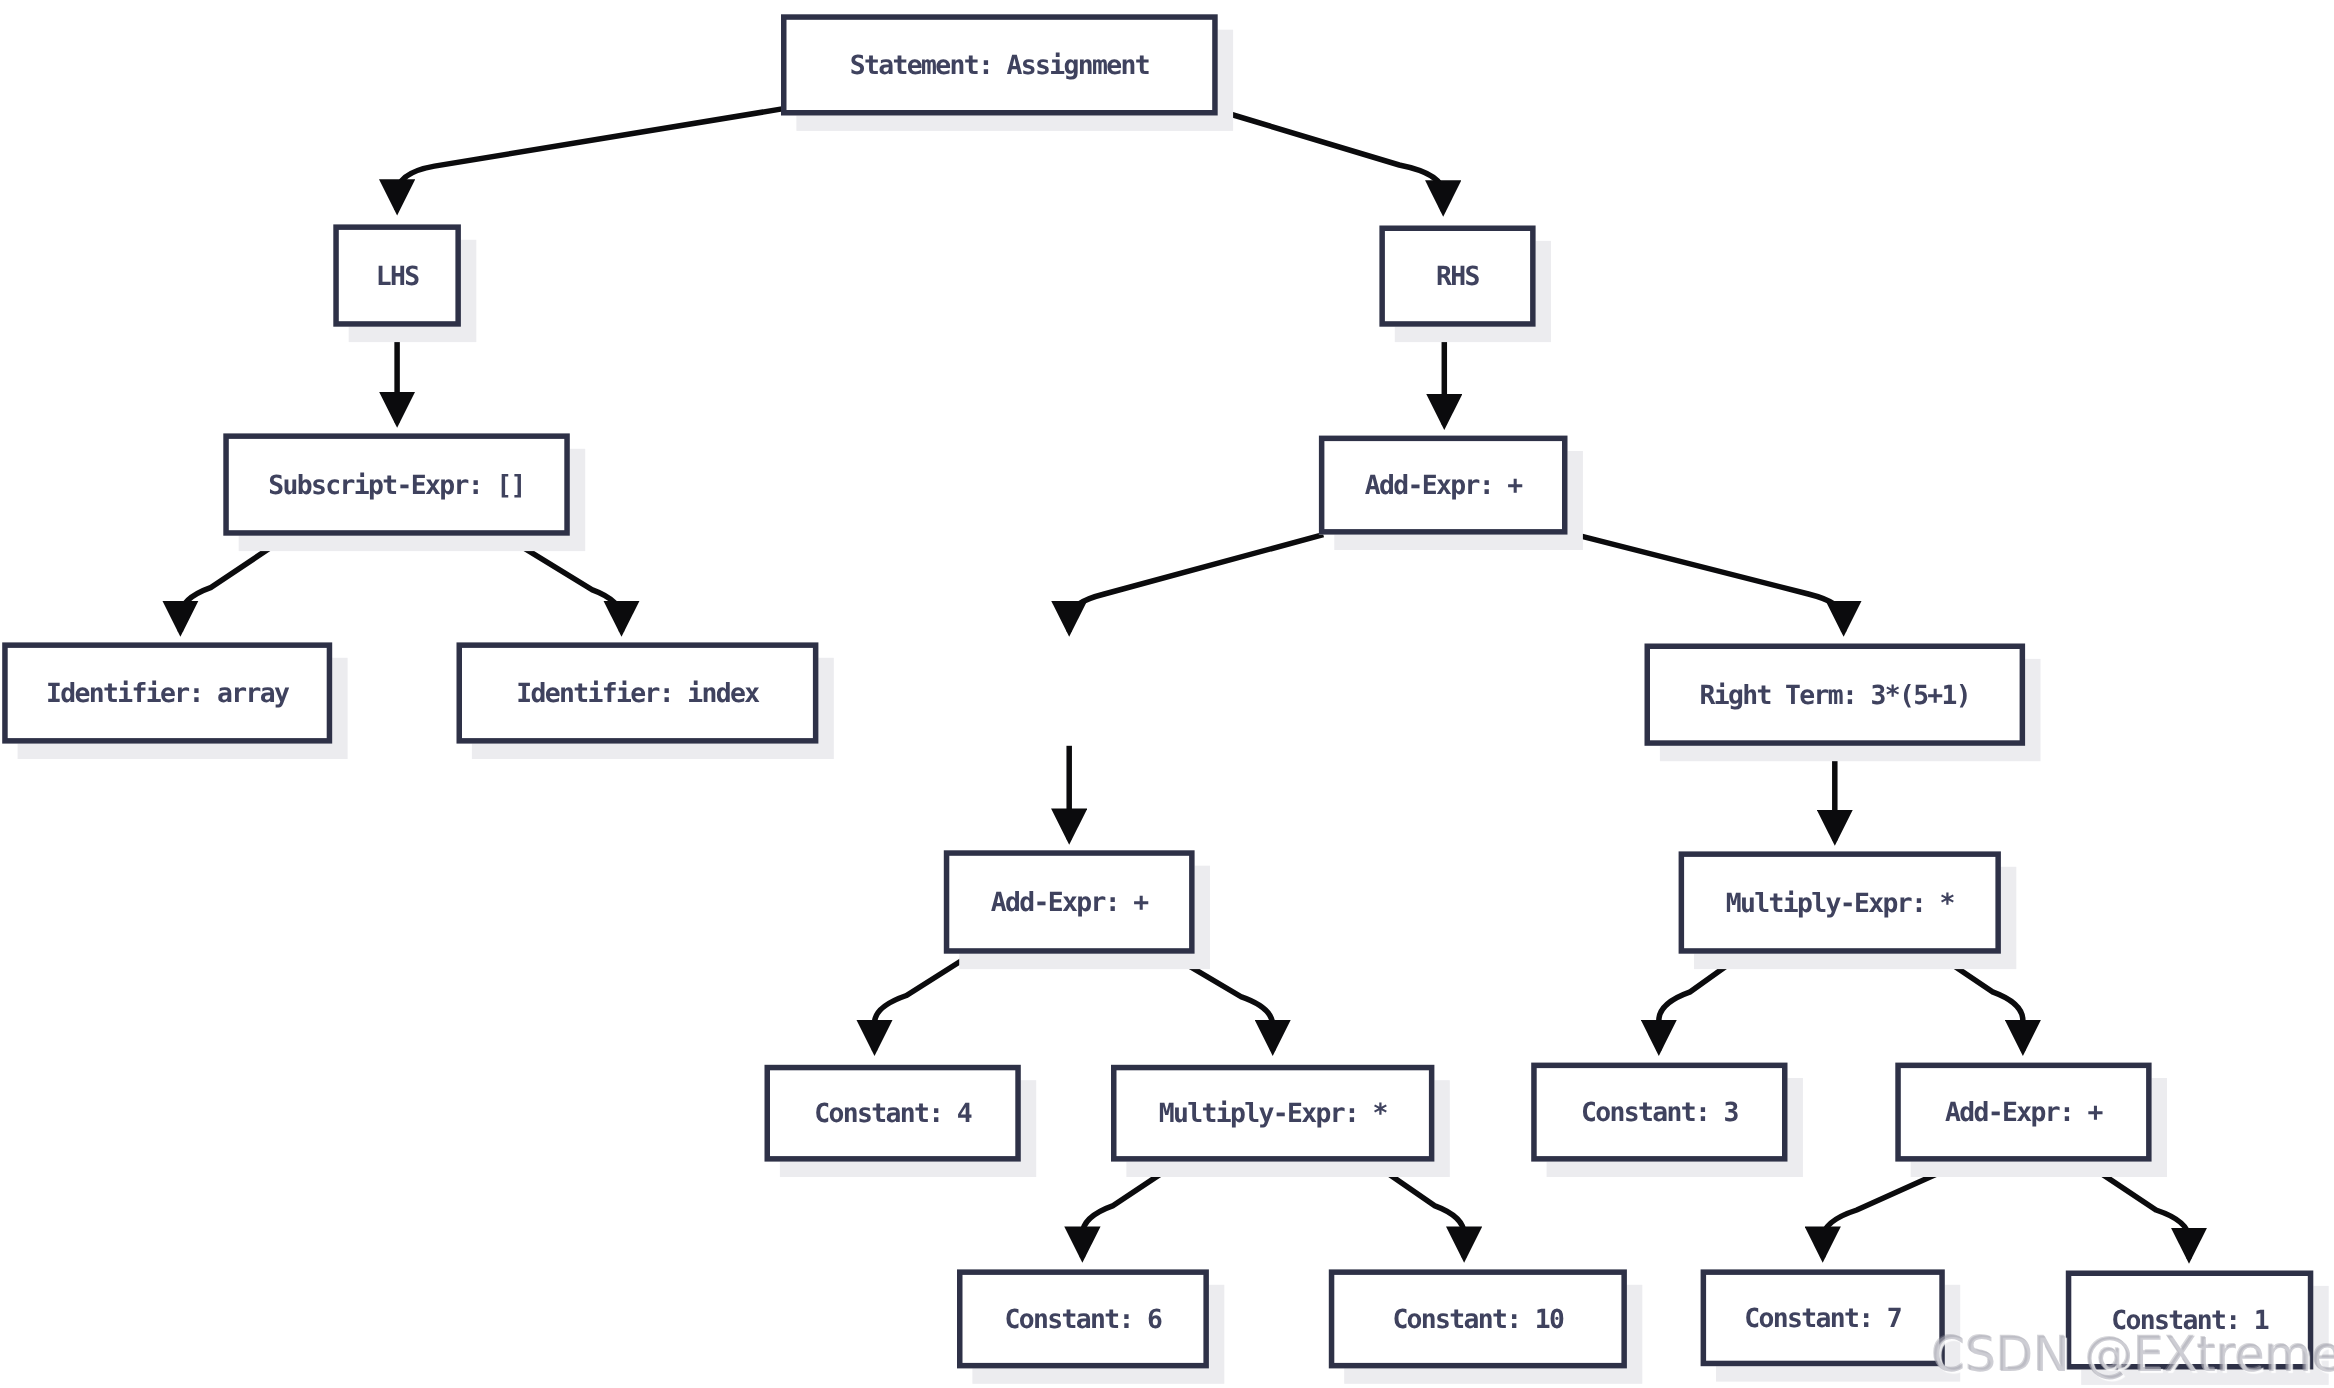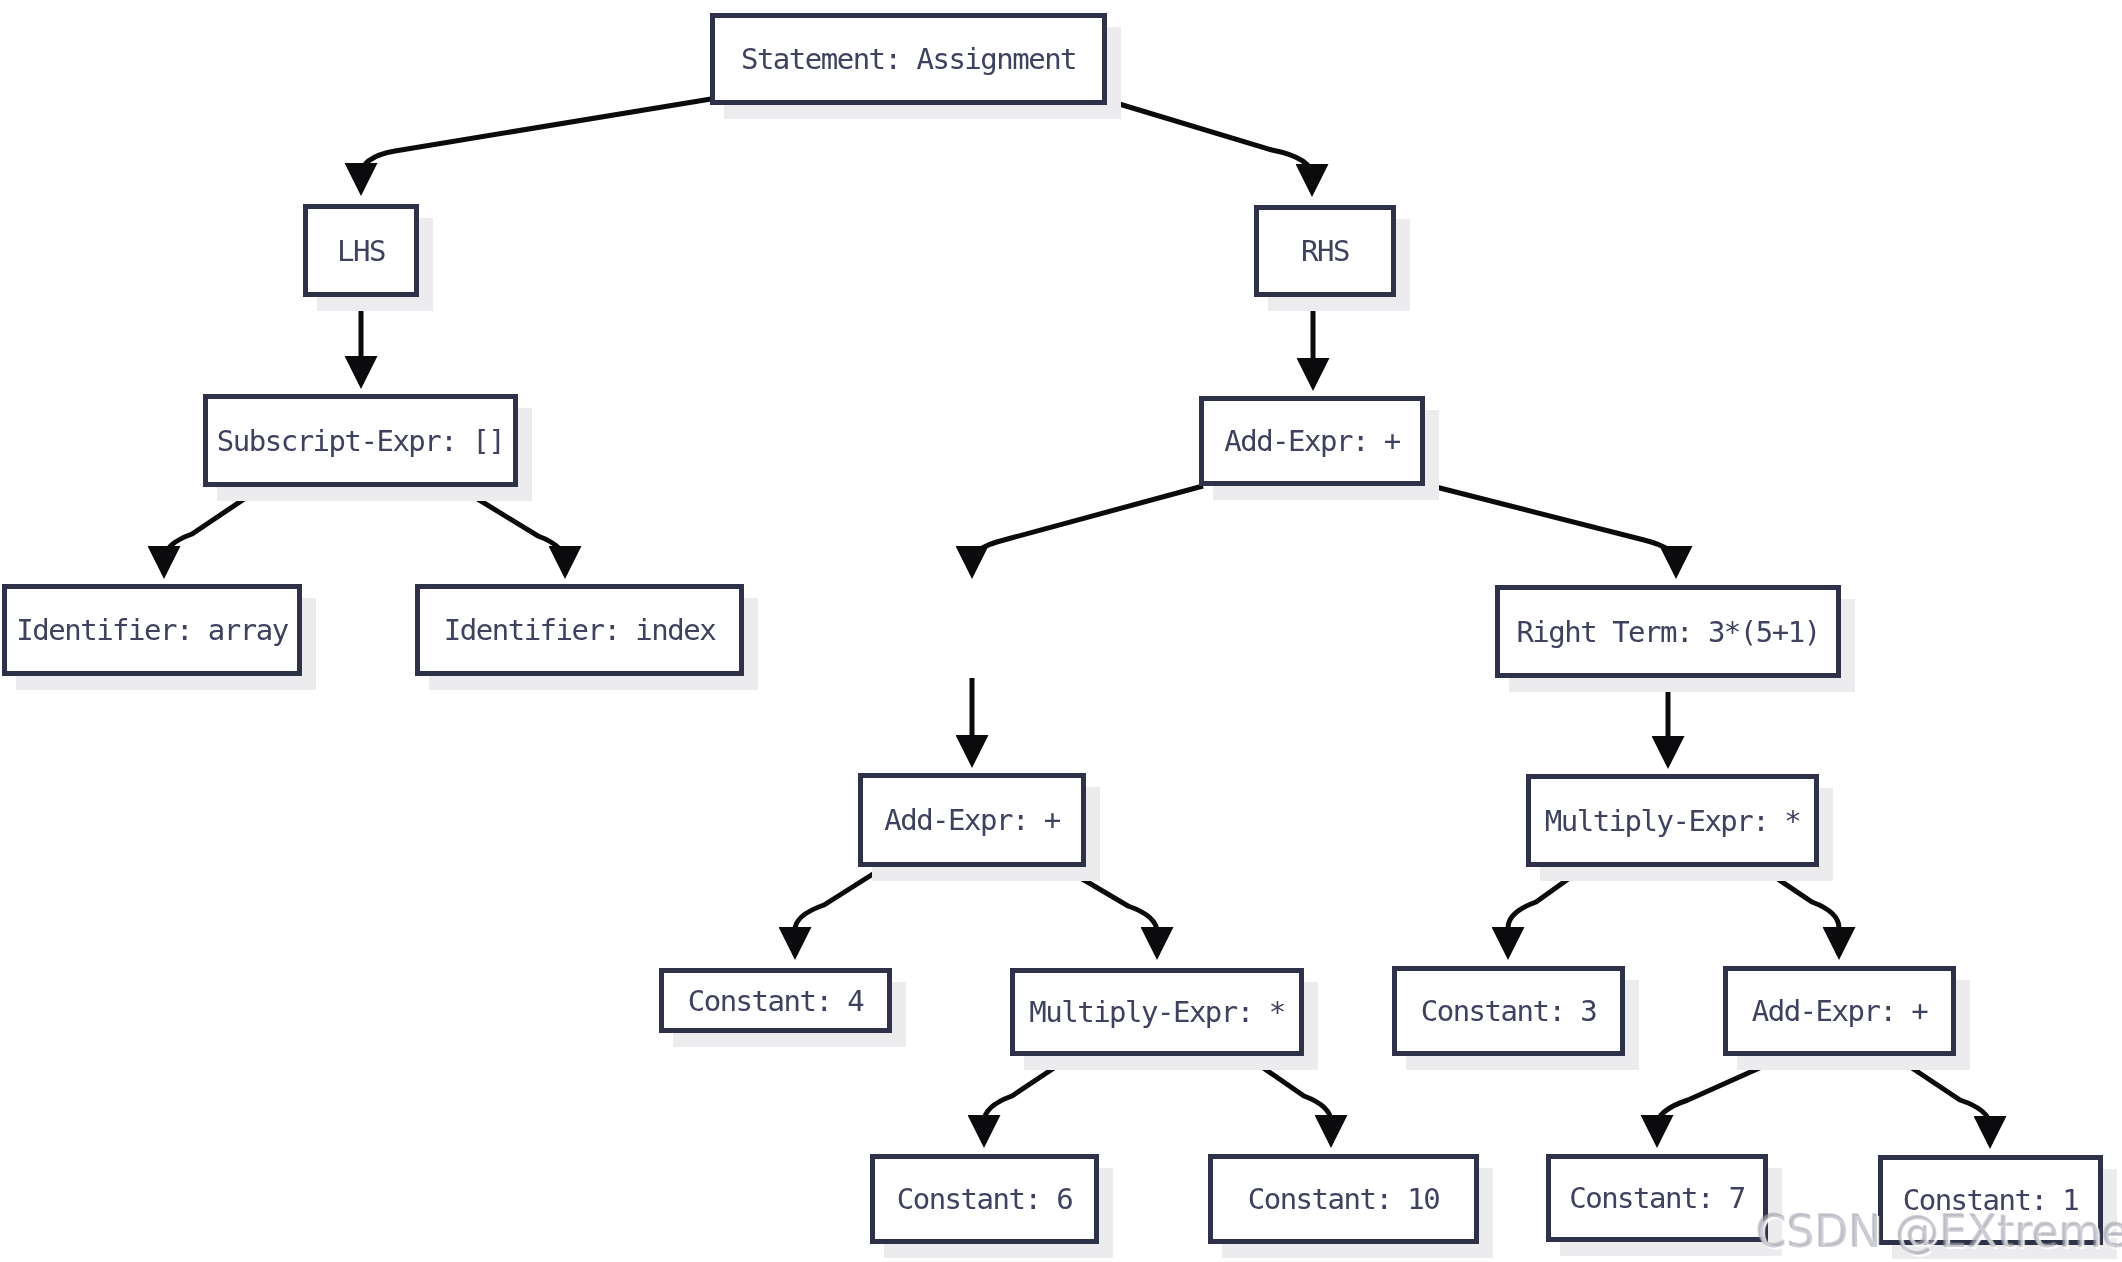--- a/index.html
+++ b/index.html
@@ -21,23 +21,24 @@
   .node{
     position:absolute;
     box-sizing:border-box;
     background:#ffffff;
     border:5px solid #2e3147;
     box-shadow:14px 14px 0 #ececef;
     display:flex;
     align-items:center;
     justify-content:center;
     color:#3f425e;
-    font-size:29px;
+    font-size:24px;
     letter-spacing:-1.5px;
     white-space:nowrap;
+    font-weight:bold;
   }
   .watermark{
     position:absolute;
     left:1756px;
     top:1206px;
     font-family:"DejaVu Sans","Liberation Sans",sans-serif;
     font-size:44px;
     color:rgba(168,168,178,0.55);
     text-shadow:2px 2px 1px rgba(255,255,255,0.9), -1px -1px 0 rgba(140,140,152,0.35);
     white-space:nowrap;
@@ -77,21 +78,21 @@
   <div class="node" style="left:710px;top:13px;width:397px;height:92px">Statement: Assignment</div>
   <div class="node" style="left:303px;top:204px;width:116px;height:93px">LHS</div>
   <div class="node" style="left:1254px;top:205px;width:142px;height:92px">RHS</div>
   <div class="node" style="left:203px;top:394px;width:315px;height:93px">Subscript-Expr: []</div>
   <div class="node" style="left:2px;top:584px;width:300px;height:92px">Identifier: array</div>
   <div class="node" style="left:415px;top:584px;width:329px;height:92px">Identifier: index</div>
   <div class="node" style="left:1199px;top:396px;width:226px;height:90px">Add-Expr: +</div>
   <div class="node" style="left:1495px;top:585px;width:346px;height:93px">Right Term: 3*(5+1)</div>
   <div class="node" style="left:858px;top:773px;width:228px;height:94px">Add-Expr: +</div>
   <div class="node" style="left:1526px;top:774px;width:293px;height:93px">Multiply-Expr: *</div>
-  <div class="node" style="left:659px;top:968px;width:233px;height:65px">Constant: 4</div>
+  <div class="node" style="left:695px;top:968px;width:233px;height:88px">Constant: 4</div>
   <div class="node" style="left:1010px;top:968px;width:294px;height:88px">Multiply-Expr: *</div>
   <div class="node" style="left:1392px;top:966px;width:233px;height:90px">Constant: 3</div>
   <div class="node" style="left:1723px;top:966px;width:233px;height:90px">Add-Expr: +</div>
   <div class="node" style="left:870px;top:1154px;width:229px;height:90px">Constant: 6</div>
   <div class="node" style="left:1208px;top:1154px;width:271px;height:90px">Constant: 10</div>
   <div class="node" style="left:1546px;top:1154px;width:222px;height:88px">Constant: 7</div>
   <div class="node" style="left:1878px;top:1155px;width:225px;height:90px">Constant: 1</div>
 
   <div class="watermark">CSDN @EXtreme35</div>
 

